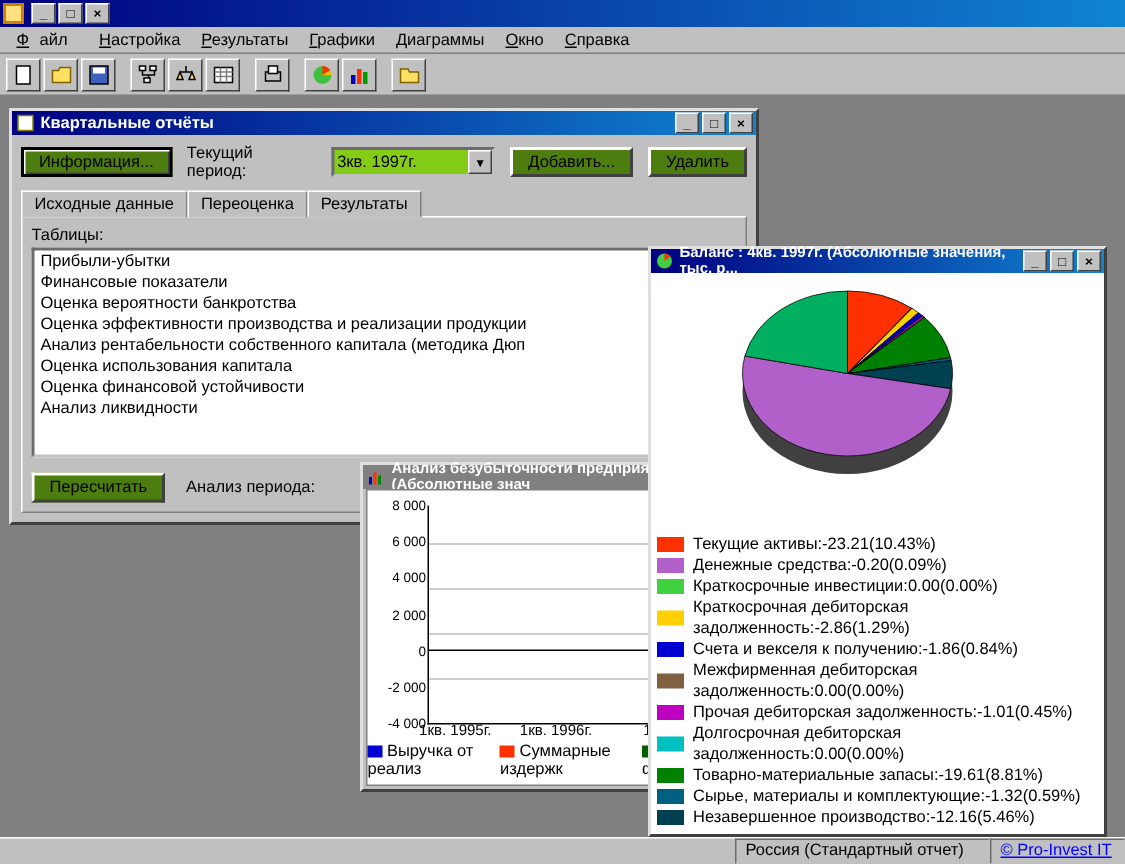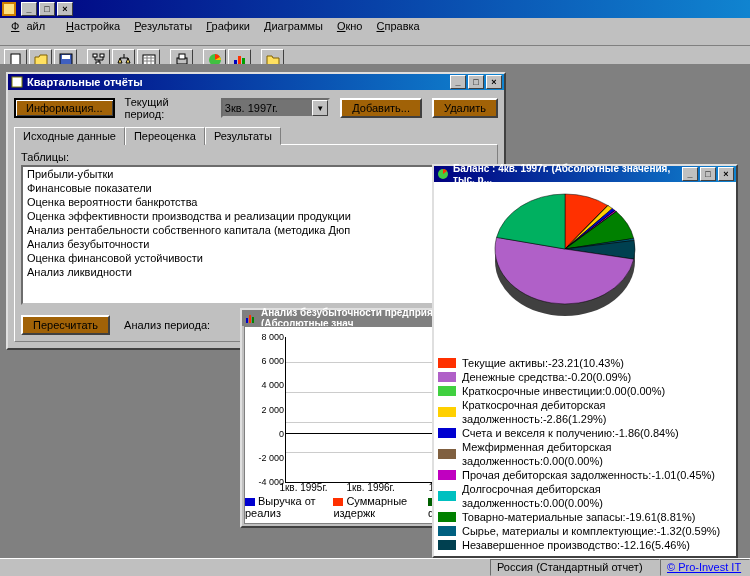--- a/index.html
+++ b/index.html
@@ -6,41 +6,41 @@
 body { background: #808080; width: 750px; height: 576px; position: relative; overflow: hidden; }
 
 
 .titlebar { background: linear-gradient(to right, #000080, #1084d0); color: #fff; height: 18px; display: flex; align-items: center; padding: 0 2px; }
 .titlebar .icon { width: 14px; height: 14px; margin-right: 3px; display: inline-flex; align-items: center; justify-content: center; }
 .titlebar .title { flex: 1; font-weight: bold; }
 .titlebar .winbtns { display: flex; }
 .winbtn { width: 16px; height: 14px; background: #c0c0c0; border: 1px solid; border-color: #fff #404040 #404040 #fff; margin-left: 2px; display: flex; align-items: center; justify-content: center; font-size: 9px; font-weight: bold; color: #000; cursor: default; }
 
 
-.menubar { background: #c0c0c0; height: 28px; display: flex; align-items: flex-start; padding: 0 4px; border-bottom: 1px solid #808080; }
+.menubar { background: #c0c0c0; height: 18px; display: flex; align-items: flex-end; padding: 0 4px; border-bottom: 1px solid #808080; }
 .menubar span { padding: 2px 7px; cursor: default; }
 .menubar span u { text-decoration: underline; }
 
 
 .toolbar { background: #c0c0c0; height: 28px; display: flex; align-items: center; padding: 2px 4px; border-bottom: 1px solid #808080; gap: 2px; }
 .tbtn { width: 23px; height: 22px; background: #c0c0c0; border: 1px solid; border-color: #fff #404040 #404040 #fff; display: flex; align-items: center; justify-content: center; cursor: default; }
 .tbtn.sep { width: 6px; border: none; background: transparent; }
 
 
 .mdi { position: absolute; top: 64px; left: 0; right: 0; bottom: 18px; background: #808080; }
 
 
 .childwin { position: absolute; background: #c0c0c0; border: 2px solid; border-color: #dfdfdf #404040 #404040 #dfdfdf; }
 .childwin .titlebar { height: 16px; }
 .childwin .body { padding: 6px; }
 
-.btn { background: #a16207; border: 2px solid; border-color: #fff #404040 #404040 #fff; padding: 2px 10px; cursor: default; min-height: 20px; display: inline-flex; align-items: center; justify-content: center; }
+.btn { background: #4d7c0f; border: 2px solid; border-color: #fff #404040 #404040 #fff; padding: 2px 10px; cursor: default; min-height: 20px; display: inline-flex; align-items: center; justify-content: center; }
 .btn.default { border: 2px solid #000; box-shadow: inset 1px 1px #fff, inset -1px -1px #404040; }
 
-.combo { background: #737373; border: 2px inset #c0c0c0; height: 20px; display: inline-flex; align-items: center; min-width: 100px; padding: 0 2px; position: relative; }
+.combo { background: #84cc16; border: 2px inset #c0c0c0; height: 20px; display: inline-flex; align-items: center; min-width: 100px; padding: 0 2px; position: relative; }
 .combo .drop { position: absolute; right: 0; top: 0; width: 16px; height: 100%; background: #c0c0c0; border: 1px solid; border-color: #fff #404040 #404040 #fff; display:flex;align-items:center;justify-content:center; font-size: 8px; }
 
 
 .tabs { display: flex; margin-top: 6px; }
 .tab { background: #c0c0c0; border: 1px solid; border-color: #fff #808080 #c0c0c0 #fff; padding: 2px 8px; margin-right: 0; cursor: default; border-bottom: none; position: relative; top: 1px; }
 .tab.active { background: #c0c0c0; z-index: 2; border-bottom: 1px solid #c0c0c0; }
 .tabpanel { border: 1px solid; border-color: #fff #808080 #808080 #fff; padding: 6px; background: #c0c0c0; }
 
 .listbox { background: #fff; border: 2px inset #c0c0c0; height: 140px; overflow-y: auto; }
 .listbox .item { padding: 1px 4px; white-space: nowrap; overflow: hidden; cursor: default; }
@@ -199,21 +199,21 @@
       </div>
       <div class="tabpanel">
         <div style="margin-bottom:2px;">Таблицы:</div>
         <div style="display:flex; gap:8px;">
           <div class="listbox" style="flex:1;" id="tables-list">
               <div class="item">Прибыли-убытки</div>
               <div class="item">Финансовые показатели</div>
               <div class="item">Оценка вероятности банкротства</div>
               <div class="item">Оценка эффективности производства и реализации продукции</div>
               <div class="item">Анализ рентабельности собственного капитала (методика Дюп</div>
-              <div class="item">Анализ безубыточности</div>
+              <div class="item">Оценка использования капитала</div>
               <div class="item">Оценка финансовой устойчивости</div>
               <div class="item">Анализ ликвидности</div>
             </div>
           <div style="display:flex; flex-direction:column; gap:6px; width:44px;">
             <div class="btn">Отк</div>
             <div class="btn">Экс</div>
           </div>
         </div>
         <div style="display:flex; gap:14px; align-items:center; margin-top:10px;">
           <div class="btn">Пересчитать</div>

